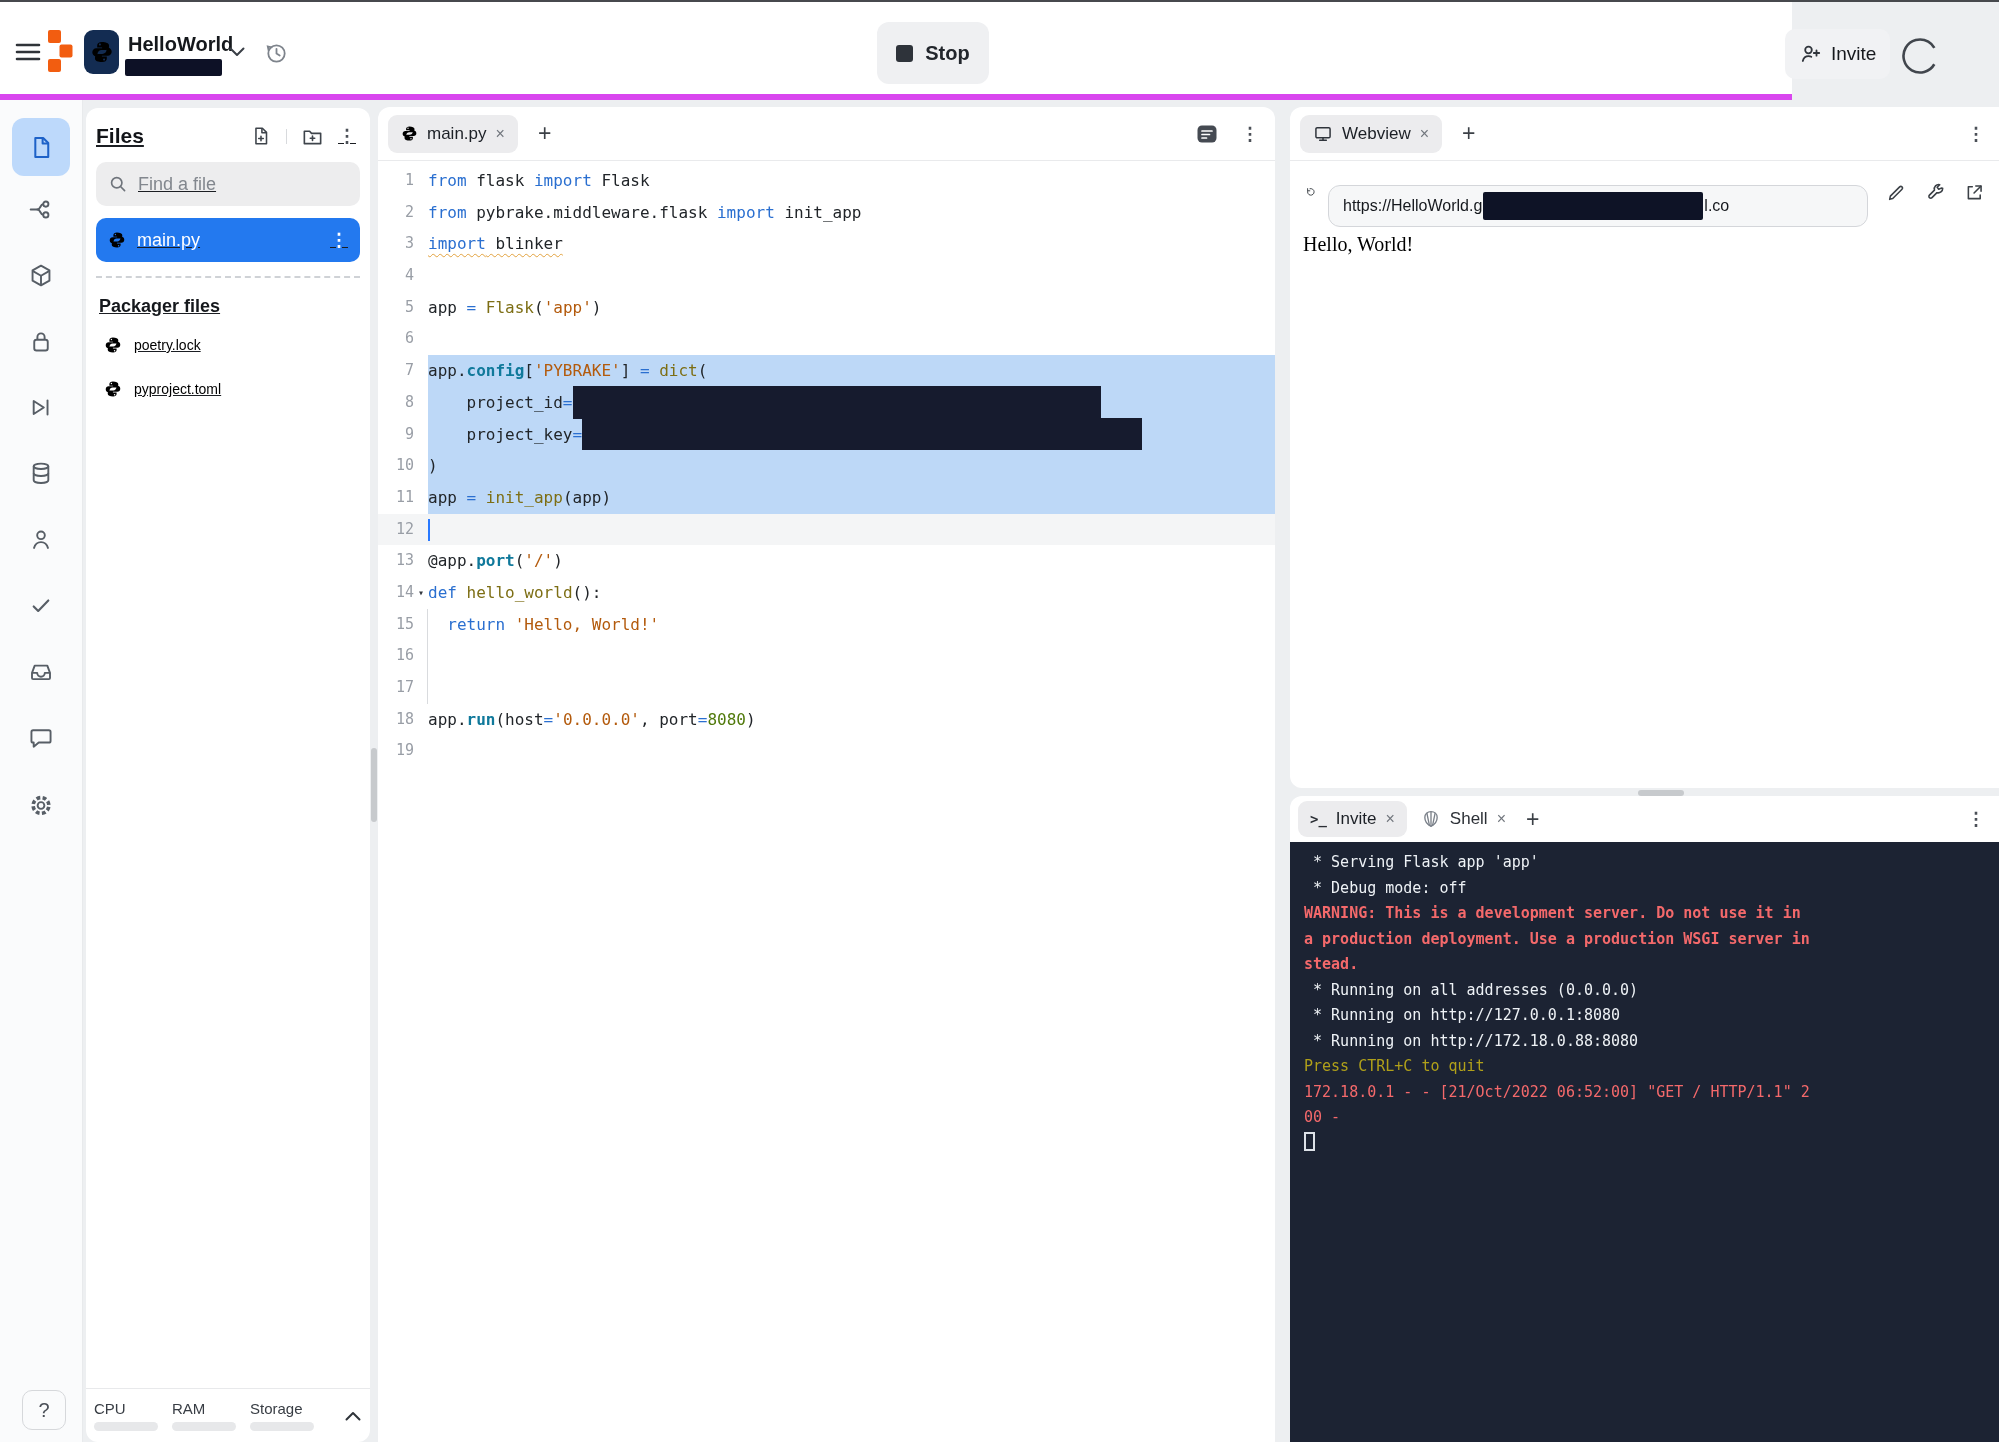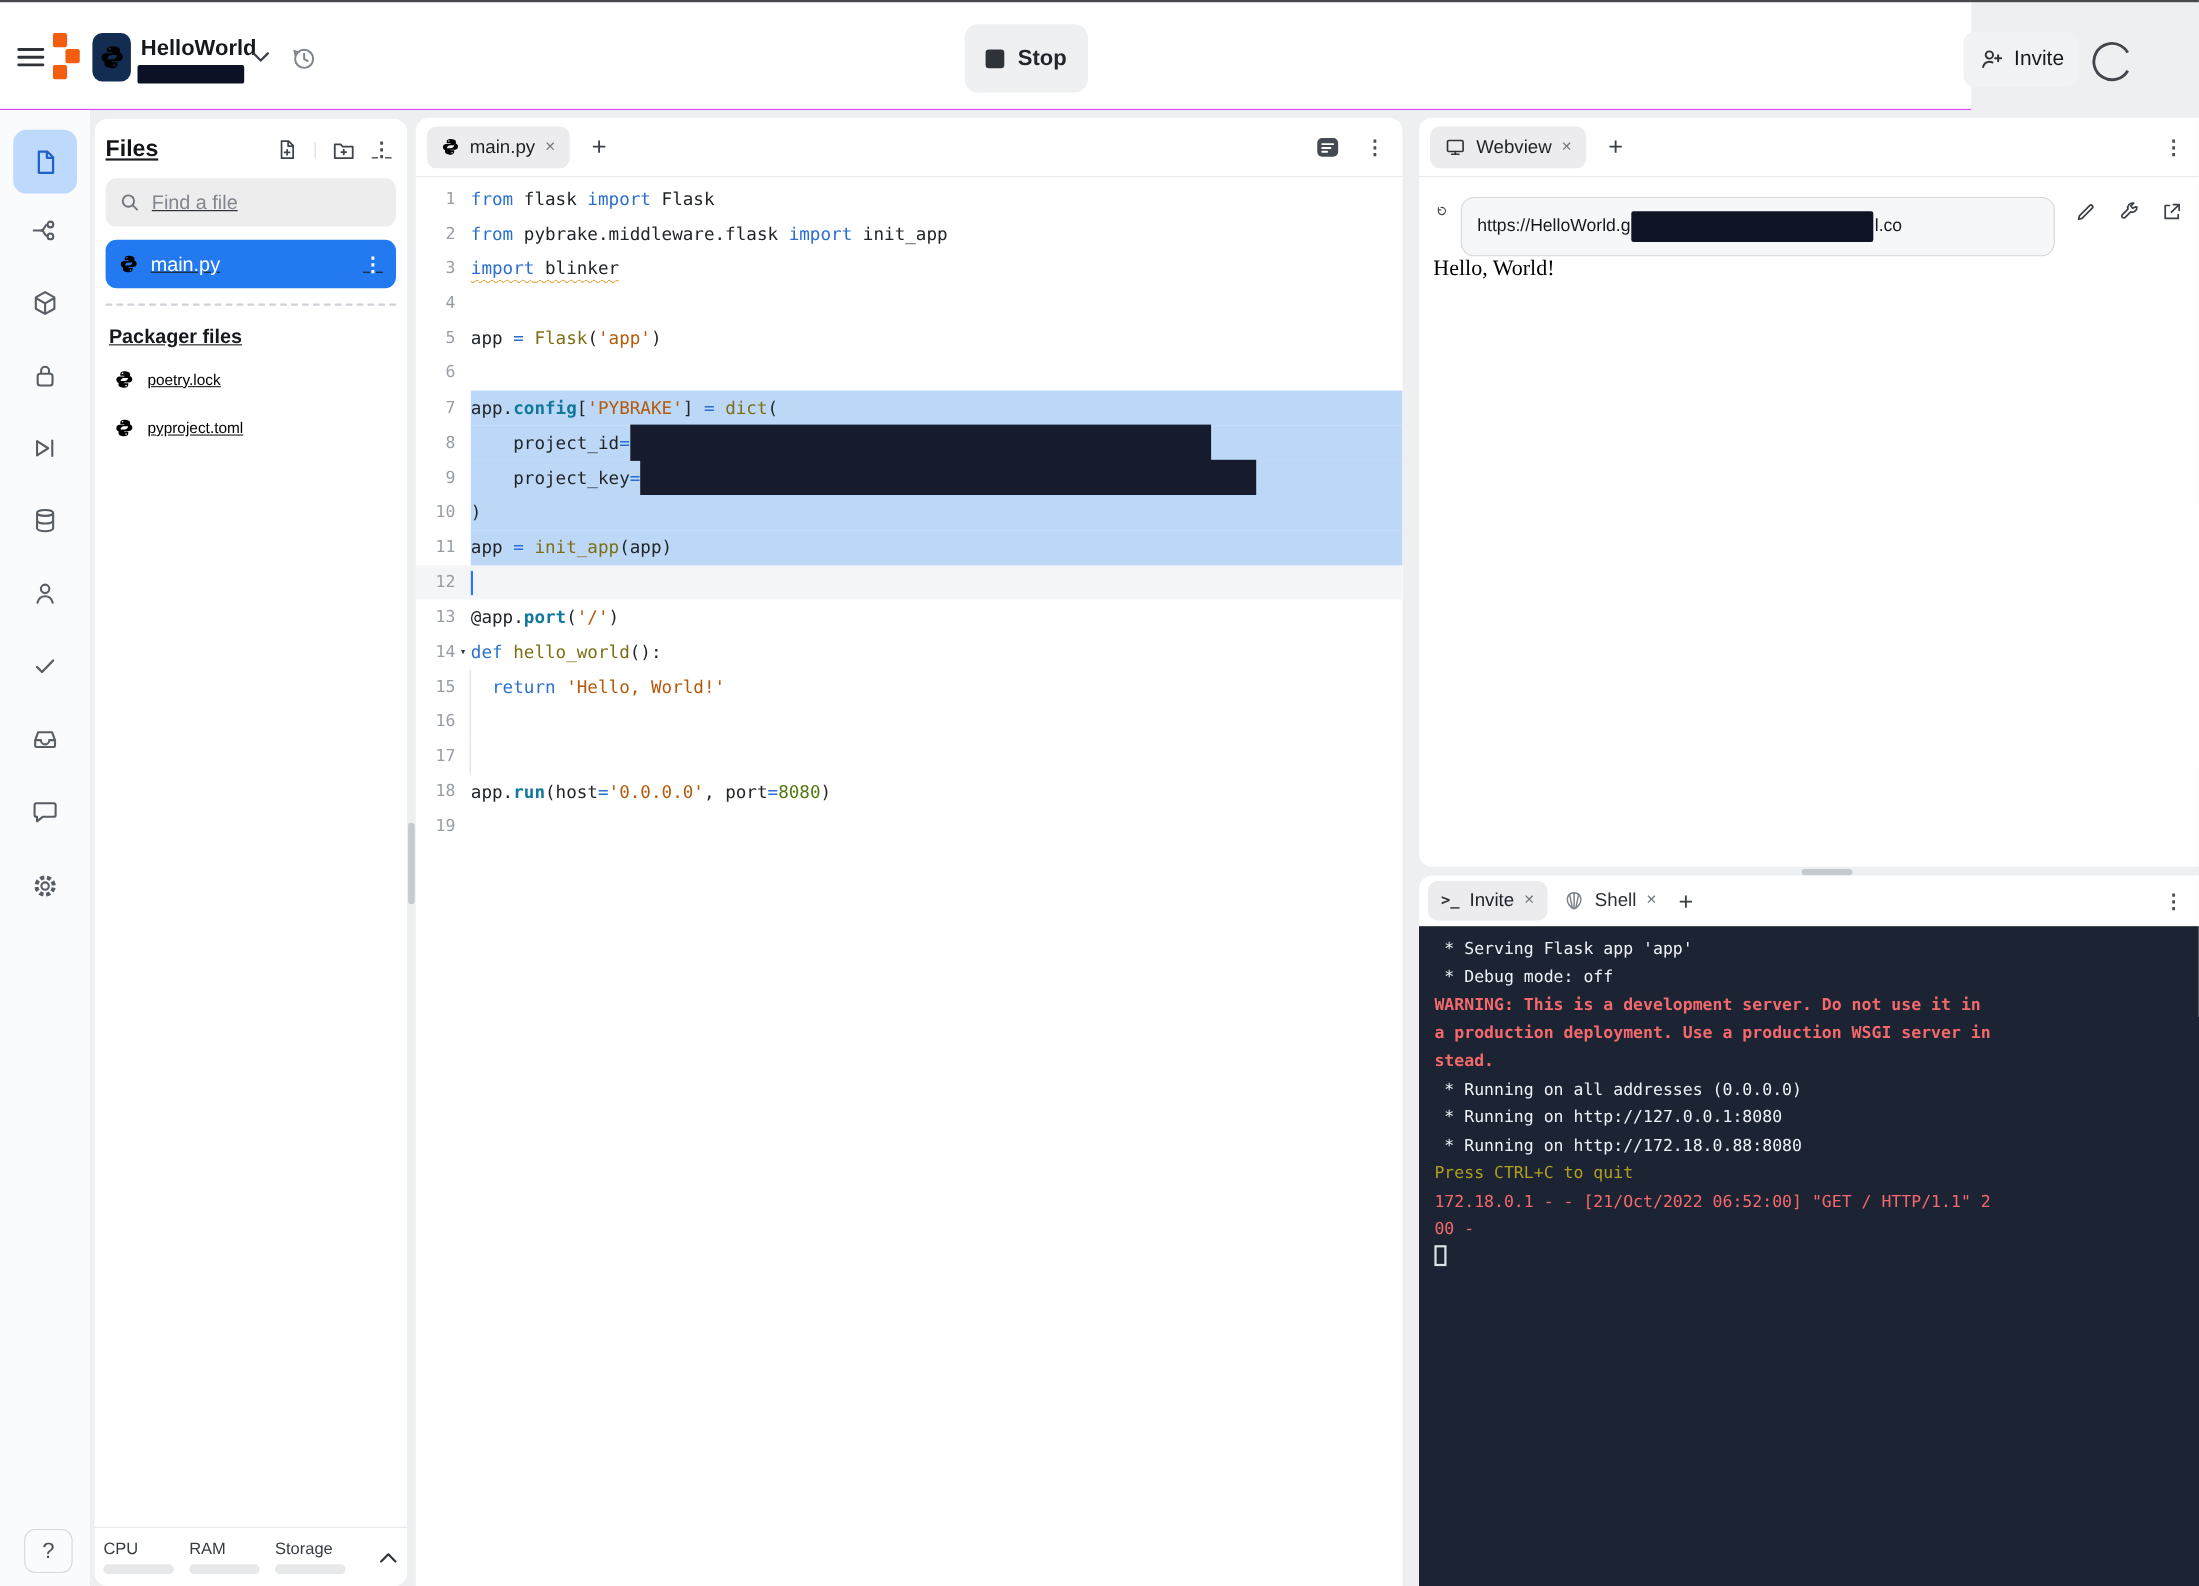--- a/index.html
+++ b/index.html
@@ -4,21 +4,21 @@
 <style>
   * { margin:0; padding:0; box-sizing:border-box; }
   html,body { width:1999px; height:1442px; }
   body { position:relative; background:#edeff1; font-family:"Liberation Sans", sans-serif; color:#1b1e23; overflow:hidden; }
   svg { display:block; }
 
   
   .top-edge { position:absolute; left:0; top:0; width:1999px; height:2px; background:#47494d; z-index:5; }
 
   
-  .topbar { position:absolute; left:0; top:2px; width:1792px; height:98px; background:#ffffff; border-bottom:1px solid #d946ef; z-index:4; }
+  .topbar { position:absolute; left:0; top:2px; width:1792px; height:98px; background:#ffffff; border-bottom:6px solid #d946ef; z-index:4; }
   .hamburger { position:absolute; left:15px; top:38px; width:26px; height:24px; cursor:pointer; }
   .repl-logo { position:absolute; left:48px; top:27px; }
   .app-icon { position:absolute; left:84px; top:28px; width:35px; height:44px; border-radius:9px; background:#132c52; display:flex; align-items:center; justify-content:center; }
   .app-title { position:absolute; left:128px; top:31px; font-size:20px; font-weight:bold; color:#15181c; }
   .title-redact { position:absolute; left:125px; top:57px; width:97px; height:17px; background:#0d1126; border-radius:2px; }
   .title-chevron { position:absolute; left:228px; top:44px; }
   .history-btn { position:absolute; left:262px; top:38px; }
   .stop-btn { position:absolute; left:877px; top:20px; width:112px; height:62px; background:#eff0f2; border-radius:12px; display:flex; align-items:center; justify-content:center; gap:12px; cursor:pointer; }
   .stop-square { width:17px; height:17px; border-radius:3px; background:#2e333a; }
   .stop-label { font-size:20px; font-weight:600; color:#22262c; }
@@ -84,21 +84,21 @@
   .tk-str { color:#b35a0c; }
   .tk-num { color:#50790b; }
   .tk-pl  { color:#212529; }
   .row .code.squiggle span { text-decoration:underline wavy #e2a23e 1px; text-underline-offset:4px; }
   .redact-inline { display:inline-block; width:100px; height:34px; margin:-6px 0; background:#161b2e; vertical-align:middle; }
   .caret { display:inline-block; width:2px; height:22px; margin:-4px 0; background:#2979ff; vertical-align:middle; }
 
   
   .webview { position:absolute; left:1290px; top:107px; width:709px; height:681px; background:#ffffff; border-radius:12px 0 0 12px; overflow:hidden; }
   .wv-urlrow { height:62px; display:flex; align-items:center; padding:0 14px; gap:12px; }
-  .url-bar { flex:0 0 540px; height:54px; border:1px solid #d4d6da; border-radius:12px; background:#f6f7f8; display:flex; align-items:center; padding:0 14px; font-size:16px; color:#15181d; cursor:text; overflow:hidden;margin-top:28px; }
+  .url-bar { flex:0 0 540px; height:42px; border:1px solid #d4d6da; border-radius:12px; background:#f6f7f8; display:flex; align-items:center; padding:0 14px; font-size:16px; color:#15181d; cursor:text; overflow:hidden;margin-top:28px; }
   .url-redact { display:inline-block; width:220px; height:28px; background:#0e1326; border-radius:2px; margin:0 1px; }
   .wv-tools { display:flex; align-items:center; gap:18px; margin-left:6px; color:#3c4147; }
   .wv-content { padding:10px 0 0 13px; font-family:"Liberation Serif", serif; font-size:20px; color:#000; }
 
   
   .console { position:absolute; left:1290px; top:796px; width:709px; height:646px; background:#ffffff; border-radius:12px 0 0 0; overflow:hidden; }
   .cs-tabbar { height:46px; display:flex; align-items:center; }
   .cs-pill { margin-left:8px; height:36px; border-radius:9px; background:#ececee; display:flex; align-items:center; gap:9px; padding:0 12px; cursor:pointer; }
   .prompt-glyph { font-family:"DejaVu Sans Mono", monospace; font-size:14px; font-weight:bold; color:#2b2f35; }
   .cs-tab { margin-left:14px; display:flex; align-items:center; gap:9px; cursor:pointer; color:#7a8089; }

